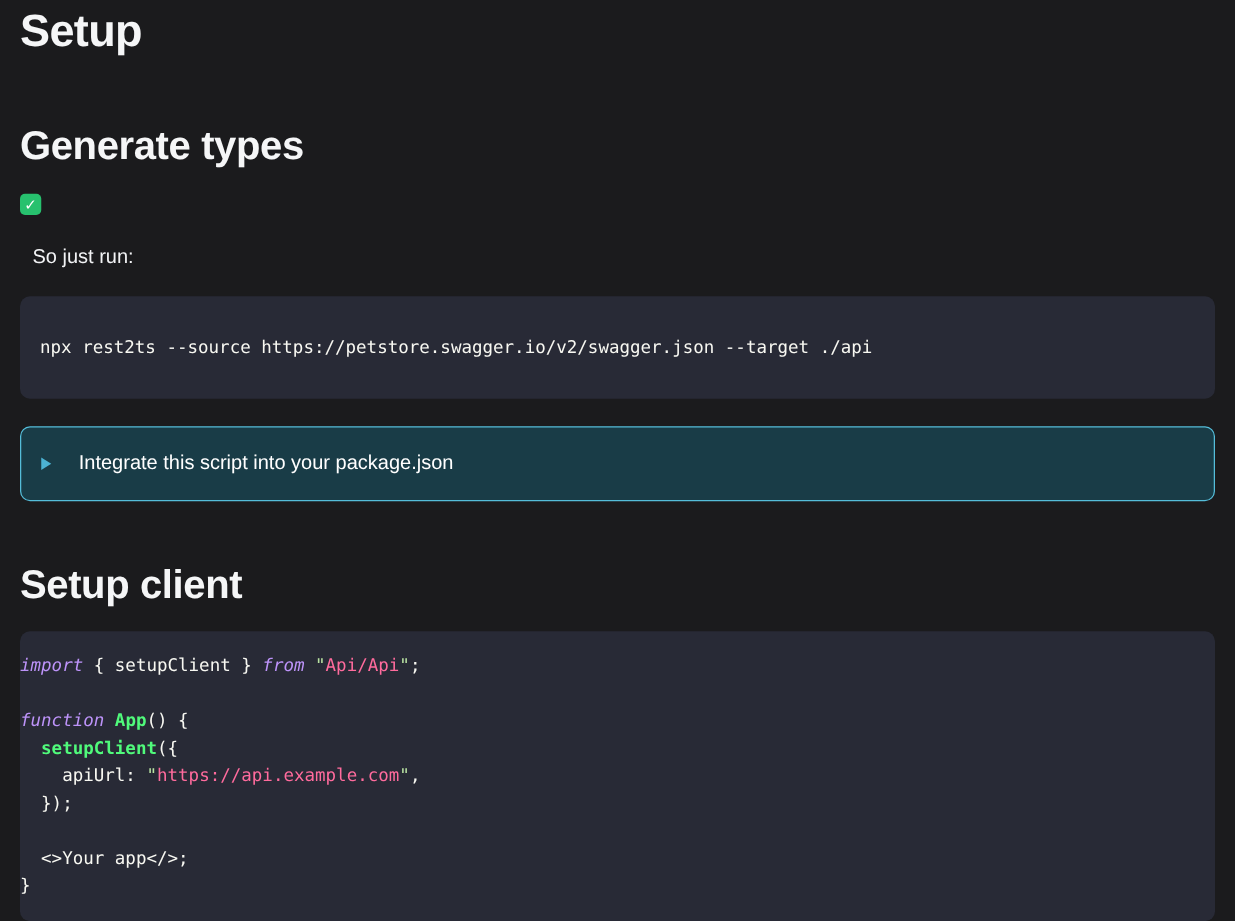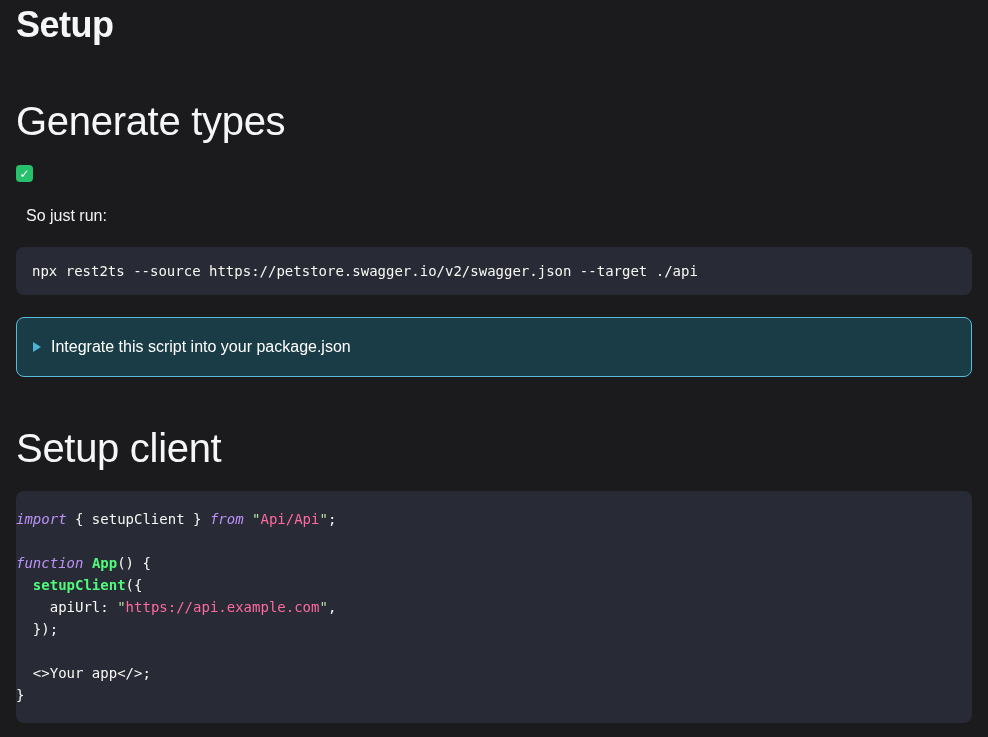--- a/index.html
+++ b/index.html
@@ -27,43 +27,43 @@
     font-size:16px;
   }
   main{padding:0 16px;}
   h1{
     color:var(--heading);
     font-size:36px;line-height:1.25;letter-spacing:-0.5px;
     font-weight:800;margin:2px 0 0;
   }
   h2{
     color:var(--heading);
-    font-size:40px;line-height:1.25;letter-spacing:-0.3px;
-    font-weight:400;margin:0;
+    font-size:32px;line-height:1.25;letter-spacing:-0.3px;
+    font-weight:700;margin:0;
   }
   .h2-generate{margin-top:49px;}
   .h2-client{margin-top:46px;}
   .note{
     margin:19px 0 0;
     display:flex;align-items:center;gap:10px;
     line-height:25px;
   }
   .check-emoji{
     flex:0 0 auto;
     width:17px;height:17px;border-radius:4px;
     background:var(--check-green);
     display:inline-flex;align-items:center;justify-content:center;
     color:#ffffff;font-size:12px;font-weight:700;line-height:1;
   }
   .run-label{margin:23px 10px 0;line-height:22px;}
   .codeblock{
     background:var(--code-bg);
     border-radius:8px;
     margin:20px 0 0;
-    padding:13px 16px;
+    padding:30px 16px;
     font-family:"DejaVu Sans Mono","Liberation Mono",monospace;
     font-size:14px;line-height:22px;
     color:var(--code-plain);
     overflow:hidden;
   }
   .codeblock pre{margin:0;font-family:inherit;white-space:pre;}
   .codeblock .code-line{min-height:22px;white-space:pre;}
   .codeblock-client{margin-top:18px;padding:17px 0;}
   .tok-kw{color:var(--kw);font-style:italic;}
   .tok-fn{color:var(--fn);font-weight:bold;}
@@ -71,21 +71,21 @@
   .tok-str{color:var(--str);}
   details.details-box{
     margin:22px 0 0;
     background:var(--details-bg);
     border:1px solid var(--details-border);
     border-radius:8px;
     padding:16px;
   }
   details.details-box summary{
     list-style:none;cursor:pointer;
-    display:flex;align-items:center;gap:10px;
+    display:flex;align-items:center;gap:22px;
     line-height:26px;color:#ffffff;
   }
   details.details-box summary::-webkit-details-marker{display:none;}
   .tri-right{
     width:0;height:0;flex:0 0 auto;
     border-left:8px solid var(--arrow);
     border-top:5px solid transparent;
     border-bottom:5px solid transparent;
   }
 </style>

